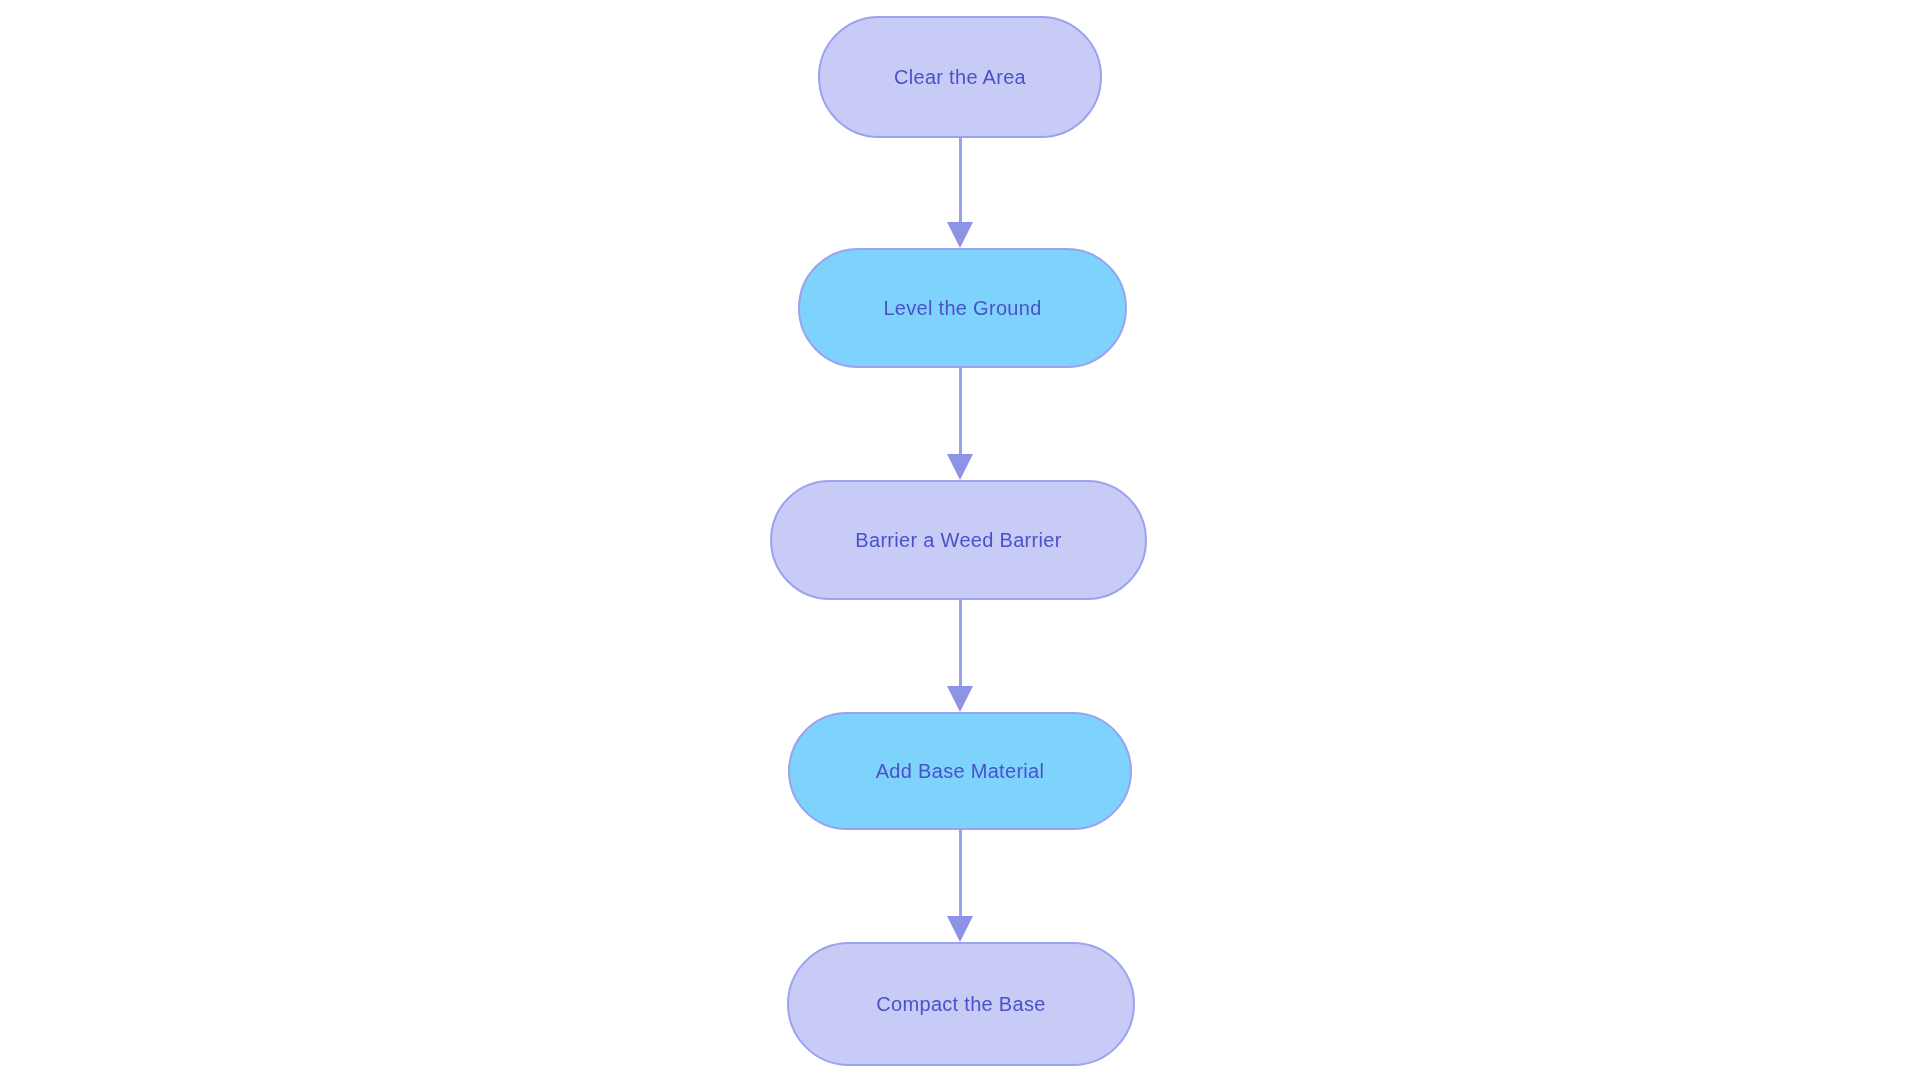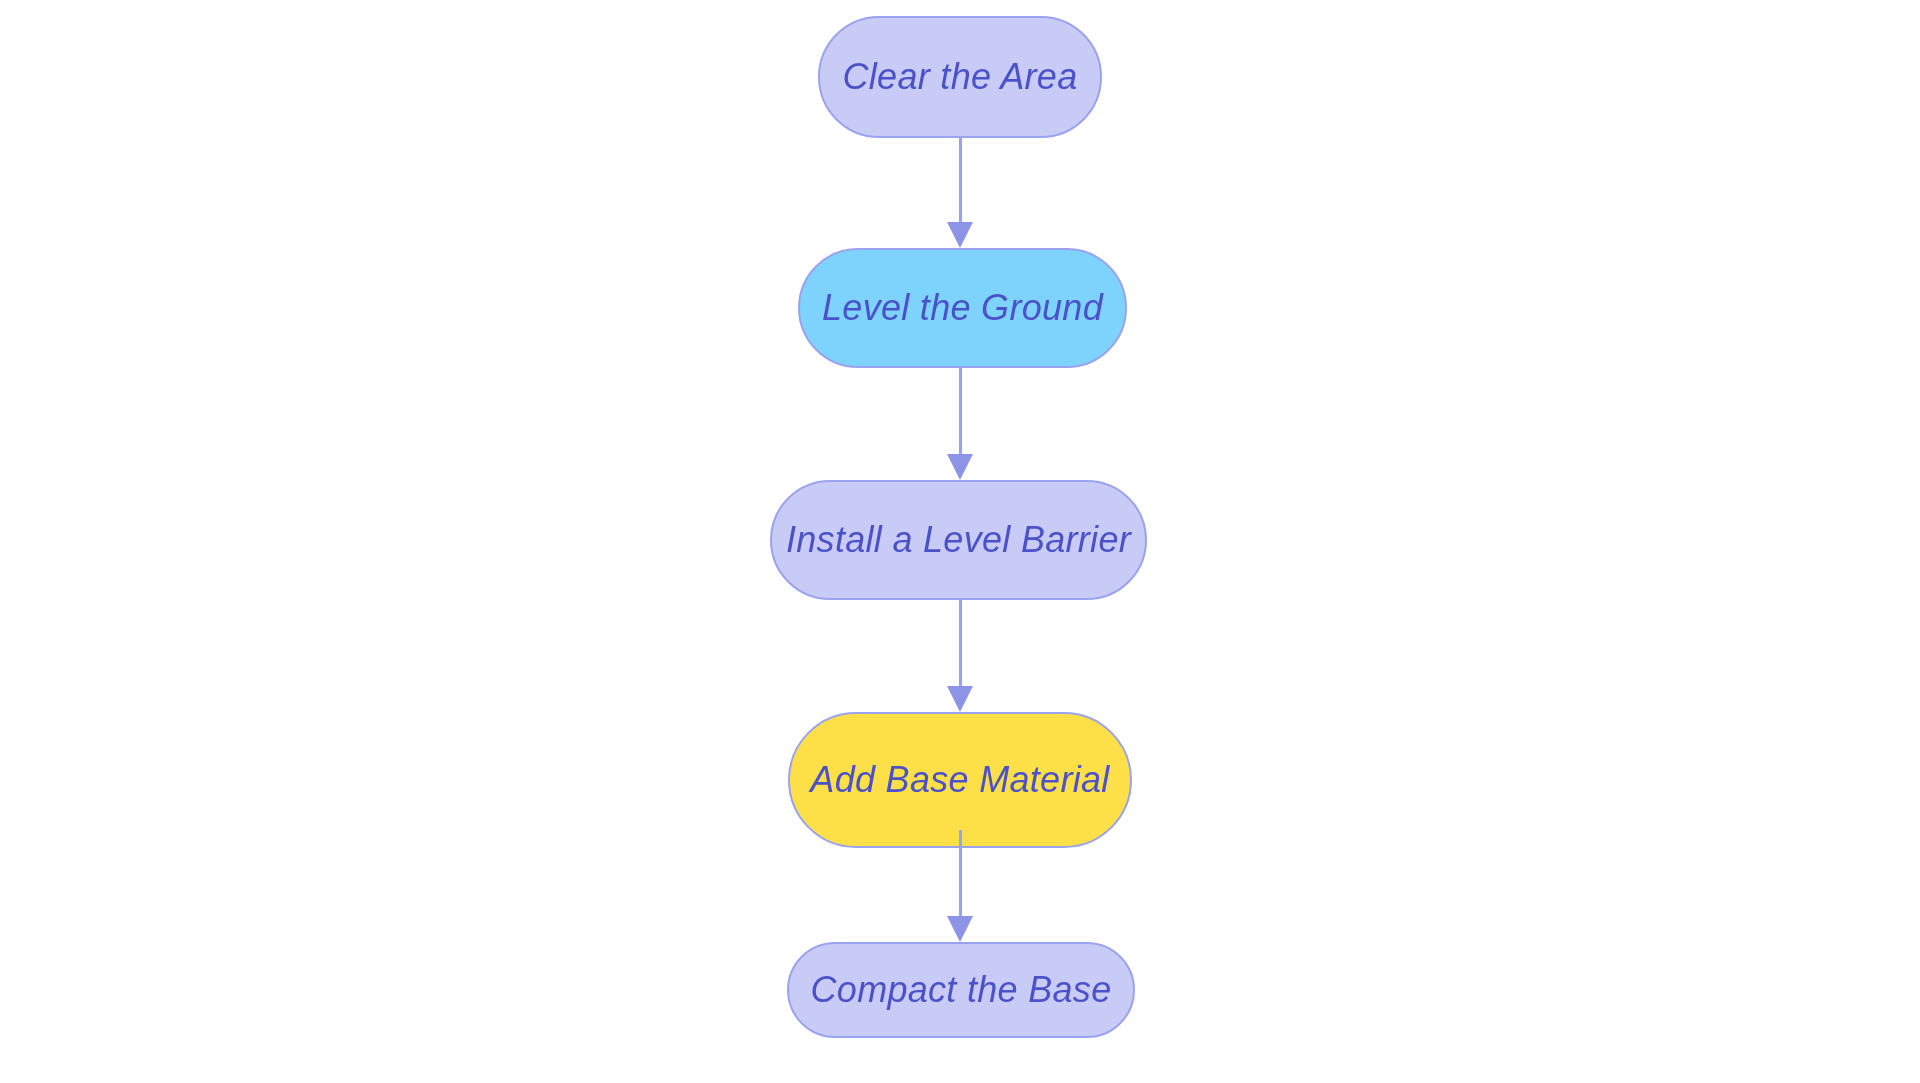--- a/index.html
+++ b/index.html
@@ -16,26 +16,25 @@
     font-family: "Liberation Sans", sans-serif;
   }
   .flow-node {
     position: absolute;
     box-sizing: border-box;
     border-radius: 999px;
     border: 2px solid transparent;
     display: flex;
     align-items: center;
     justify-content: center;
-    font-size: 36px;
+    font-size: 20px;
     font-weight: 400;
     letter-spacing: 0.3px;
     white-space: nowrap;
     text-align: center;
-    font-style: italic;
   }
   .connector-line {
     position: absolute;
     width: 3px;
   }
   .arrowhead {
     position: absolute;
     width: 0;
     height: 0;
     border-left: 13px solid transparent;
@@ -47,26 +46,26 @@
 <body>
 
 <div class="canvas" id="canvas" style="background: rgb(255, 255, 255);">
     <div class="flow-node" style="left: 818px; top: 16px; width: 284px; height: 122px; background: rgb(200, 203, 246); border-color: rgb(155, 162, 239); color: rgb(75, 81, 201);">
       <span>Clear the Area</span>
     </div>
     <div class="flow-node" style="left: 798px; top: 248px; width: 329px; height: 120px; background: #7dd3fc; border-color: rgb(155, 162, 239); color: rgb(75, 81, 201);">
       <span>Level the Ground</span>
     </div>
     <div class="flow-node" style="left: 770px; top: 480px; width: 377px; height: 120px; background: rgb(200, 203, 246); border-color: rgb(155, 162, 239); color: rgb(75, 81, 201);">
-      <span>Install a Level Barrier</span>
+      <span>Barrier a Weed Barrier</span>
     </div>
-    <div class="flow-node" style="left: 788px; top: 712px; width: 344px; height: 136px; background: #fde047; border-color: rgb(155, 162, 239); color: rgb(75, 81, 201);">
+    <div class="flow-node" style="left: 788px; top: 712px; width: 344px; height: 118px; background: #7dd3fc; border-color: rgb(155, 162, 239); color: rgb(75, 81, 201);">
       <span>Add Base Material</span>
     </div>
-    <div class="flow-node" style="left: 787px; top: 942px; width: 348px; height: 96px; background: rgb(200, 203, 246); border-color: rgb(155, 162, 239); color: rgb(75, 81, 201); align-items: center;">
+    <div class="flow-node" style="left: 787px; top: 942px; width: 348px; height: 124px; background: rgb(200, 203, 246); border-color: rgb(155, 162, 239); color: rgb(75, 81, 201); align-items: center;">
       <span>Compact the Base</span>
     </div>
     <div class="connector-line" style="left: 958.5px; top: 138px; height: 86px; background: rgb(155, 162, 237);"></div>
     <div class="arrowhead" style="left: 947px; top: 222px; border-top-color: rgb(141, 148, 232);"></div>
     <div class="connector-line" style="left: 958.5px; top: 368px; height: 88px; background: rgb(155, 162, 237);"></div>
     <div class="arrowhead" style="left: 947px; top: 454px; border-top-color: rgb(141, 148, 232);"></div>
     <div class="connector-line" style="left: 958.5px; top: 600px; height: 88px; background: rgb(155, 162, 237);"></div>
     <div class="arrowhead" style="left: 947px; top: 686px; border-top-color: rgb(141, 148, 232);"></div>
     <div class="connector-line" style="left: 958.5px; top: 830px; height: 88px; background: rgb(155, 162, 237);"></div>
     <div class="arrowhead" style="left: 947px; top: 916px; border-top-color: rgb(141, 148, 232);"></div>

